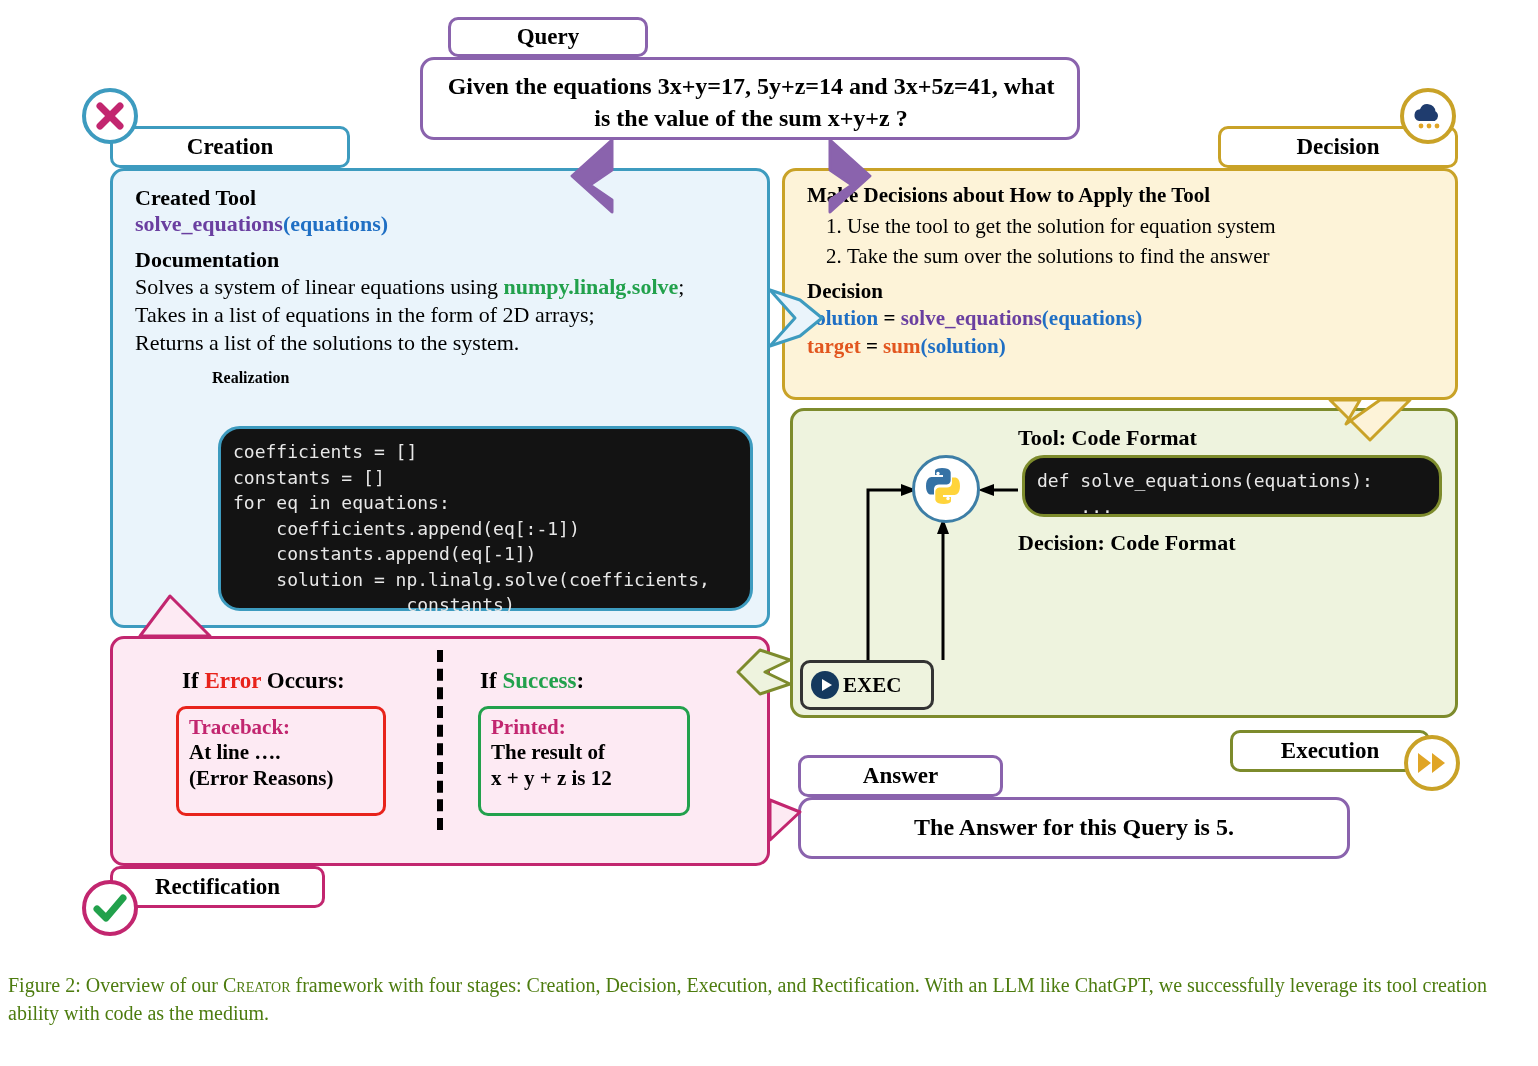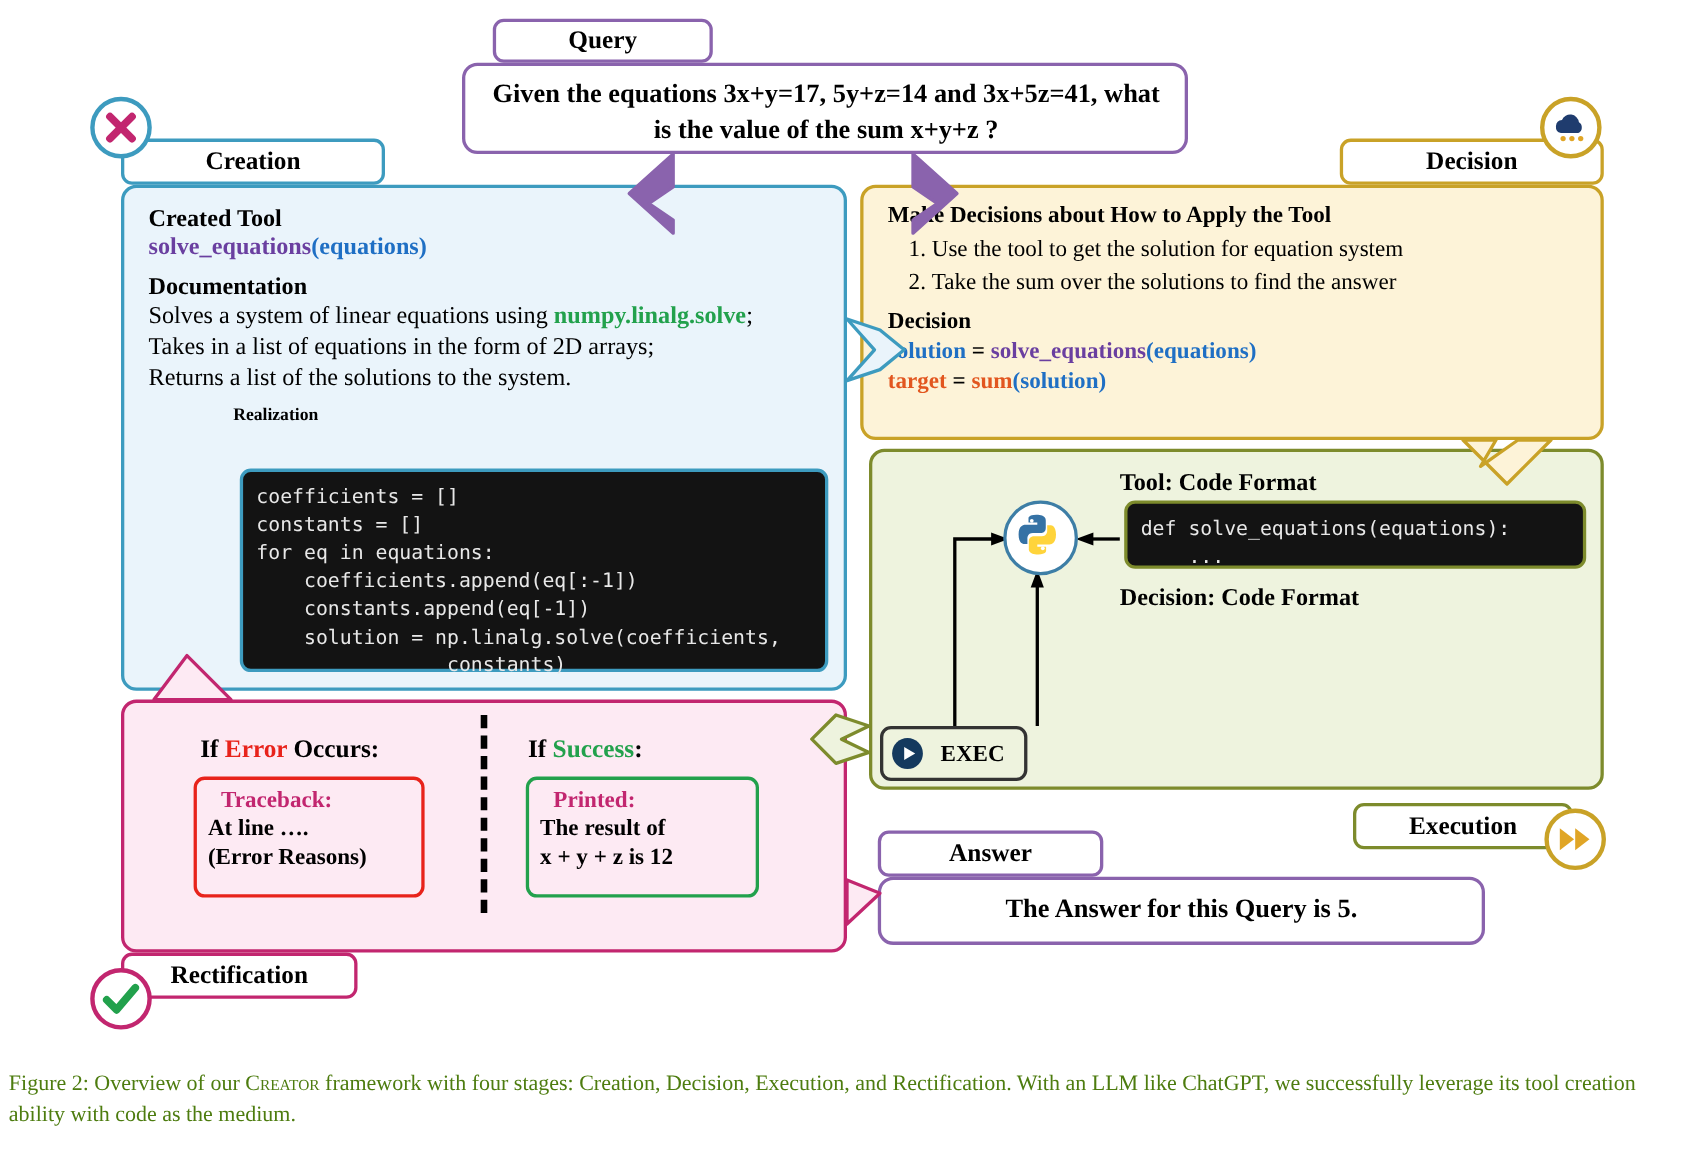--- a/index.html
+++ b/index.html
@@ -61,21 +61,21 @@
   .creation-inner { padding: 14px 18px 0 22px; font-size: 22px; color: #000; }
   .hdr { font-weight: bold; font-size: 22px; }
   .fn-name { font-weight: bold; color: #6a3fa0; font-size: 22px; }
   .fn-arg { color: #1f6fc4; }
   .doc-line { font-size: 22px; line-height: 1.28; }
   .np-green { color: #22a14c; font-weight: bold; }
   .realization-hdr { font-weight: bold; font-size: 16px; margin-left: 77px; margin-top: 12px; }
   
   .code {
     background: #131313;
-    border-radius: 10px;
+    border-radius: 22px;
     font-family: "DejaVu Sans Mono", monospace;
     font-size: 18px;
     line-height: 1.42;
     padding: 10px 12px;
     color: #e8e8e8;
     white-space: pre;
     box-sizing: border-box;
   }
   #creation-code {
     position: absolute; left: 105px; top: 255px; width: 535px; height: 185px;
@@ -109,21 +109,21 @@
   }
   #decision-code-label { position: absolute; left: 1018px; top: 530px; }
   #decision-code {
     position: absolute; left: 950px; top: 560px; width: 500px; height: 145px;
     border: 3px solid #7d8b2c; font-size: 18px;
   }
   
   #exec-btn {
     position: absolute; left: 800px; top: 660px; width: 120px; height: 44px;
     background: #eef3de; border: 3px solid #333; border-radius: 10px;
-    display: flex; align-items: center; gap: 16px; padding-left: 8px;
+    display: flex; align-items: center; gap: 4px; padding-left: 8px;
     font-weight: bold; font-size: 21px; font-family: "Liberation Serif", serif;
     z-index: 30;
   }
   .play-circle {
     width: 28px; height: 28px; border-radius: 50%;
     background: #14395e; display: inline-flex; align-items: center; justify-content: center;
   }
   .play-circle::after {
     content: ""; width: 0; height: 0;
     border-left: 10px solid #ffffff;
@@ -152,21 +152,21 @@
   #err-card {
     position: absolute; left: 176px; top: 706px; width: 210px; height: 110px;
     border: 3px solid #e8231b; background: #fdeaf3; border-radius: 10px;
     padding: 6px 10px; box-sizing: border-box;
   }
   #succ-card {
     position: absolute; left: 478px; top: 706px; width: 212px; height: 110px;
     border: 3px solid #22a14c; background: #fdeaf3; border-radius: 10px;
     padding: 6px 10px; box-sizing: border-box;
   }
-  .card-h { font-weight: bold; font-size: 21px; margin-left: 12px; }
+  .card-h { font-weight: bold; font-size: 21px; }
   .card-l { font-weight: bold; font-size: 21px; color: #000; line-height: 1.22; }
   #dashed-div {
     position: absolute; left: 437px; top: 650px; width: 0; height: 180px;
     border-left: 6px dashed #000;
   }
   
   #answer-tab { left: 798px; top: 755px; width: 205px; height: 42px; border-color: #8a63ad; }
   #answer-box {
     left: 798px; top: 797px; width: 552px; height: 62px;
     border: 3px solid #8a63ad; background: #ffffff;

